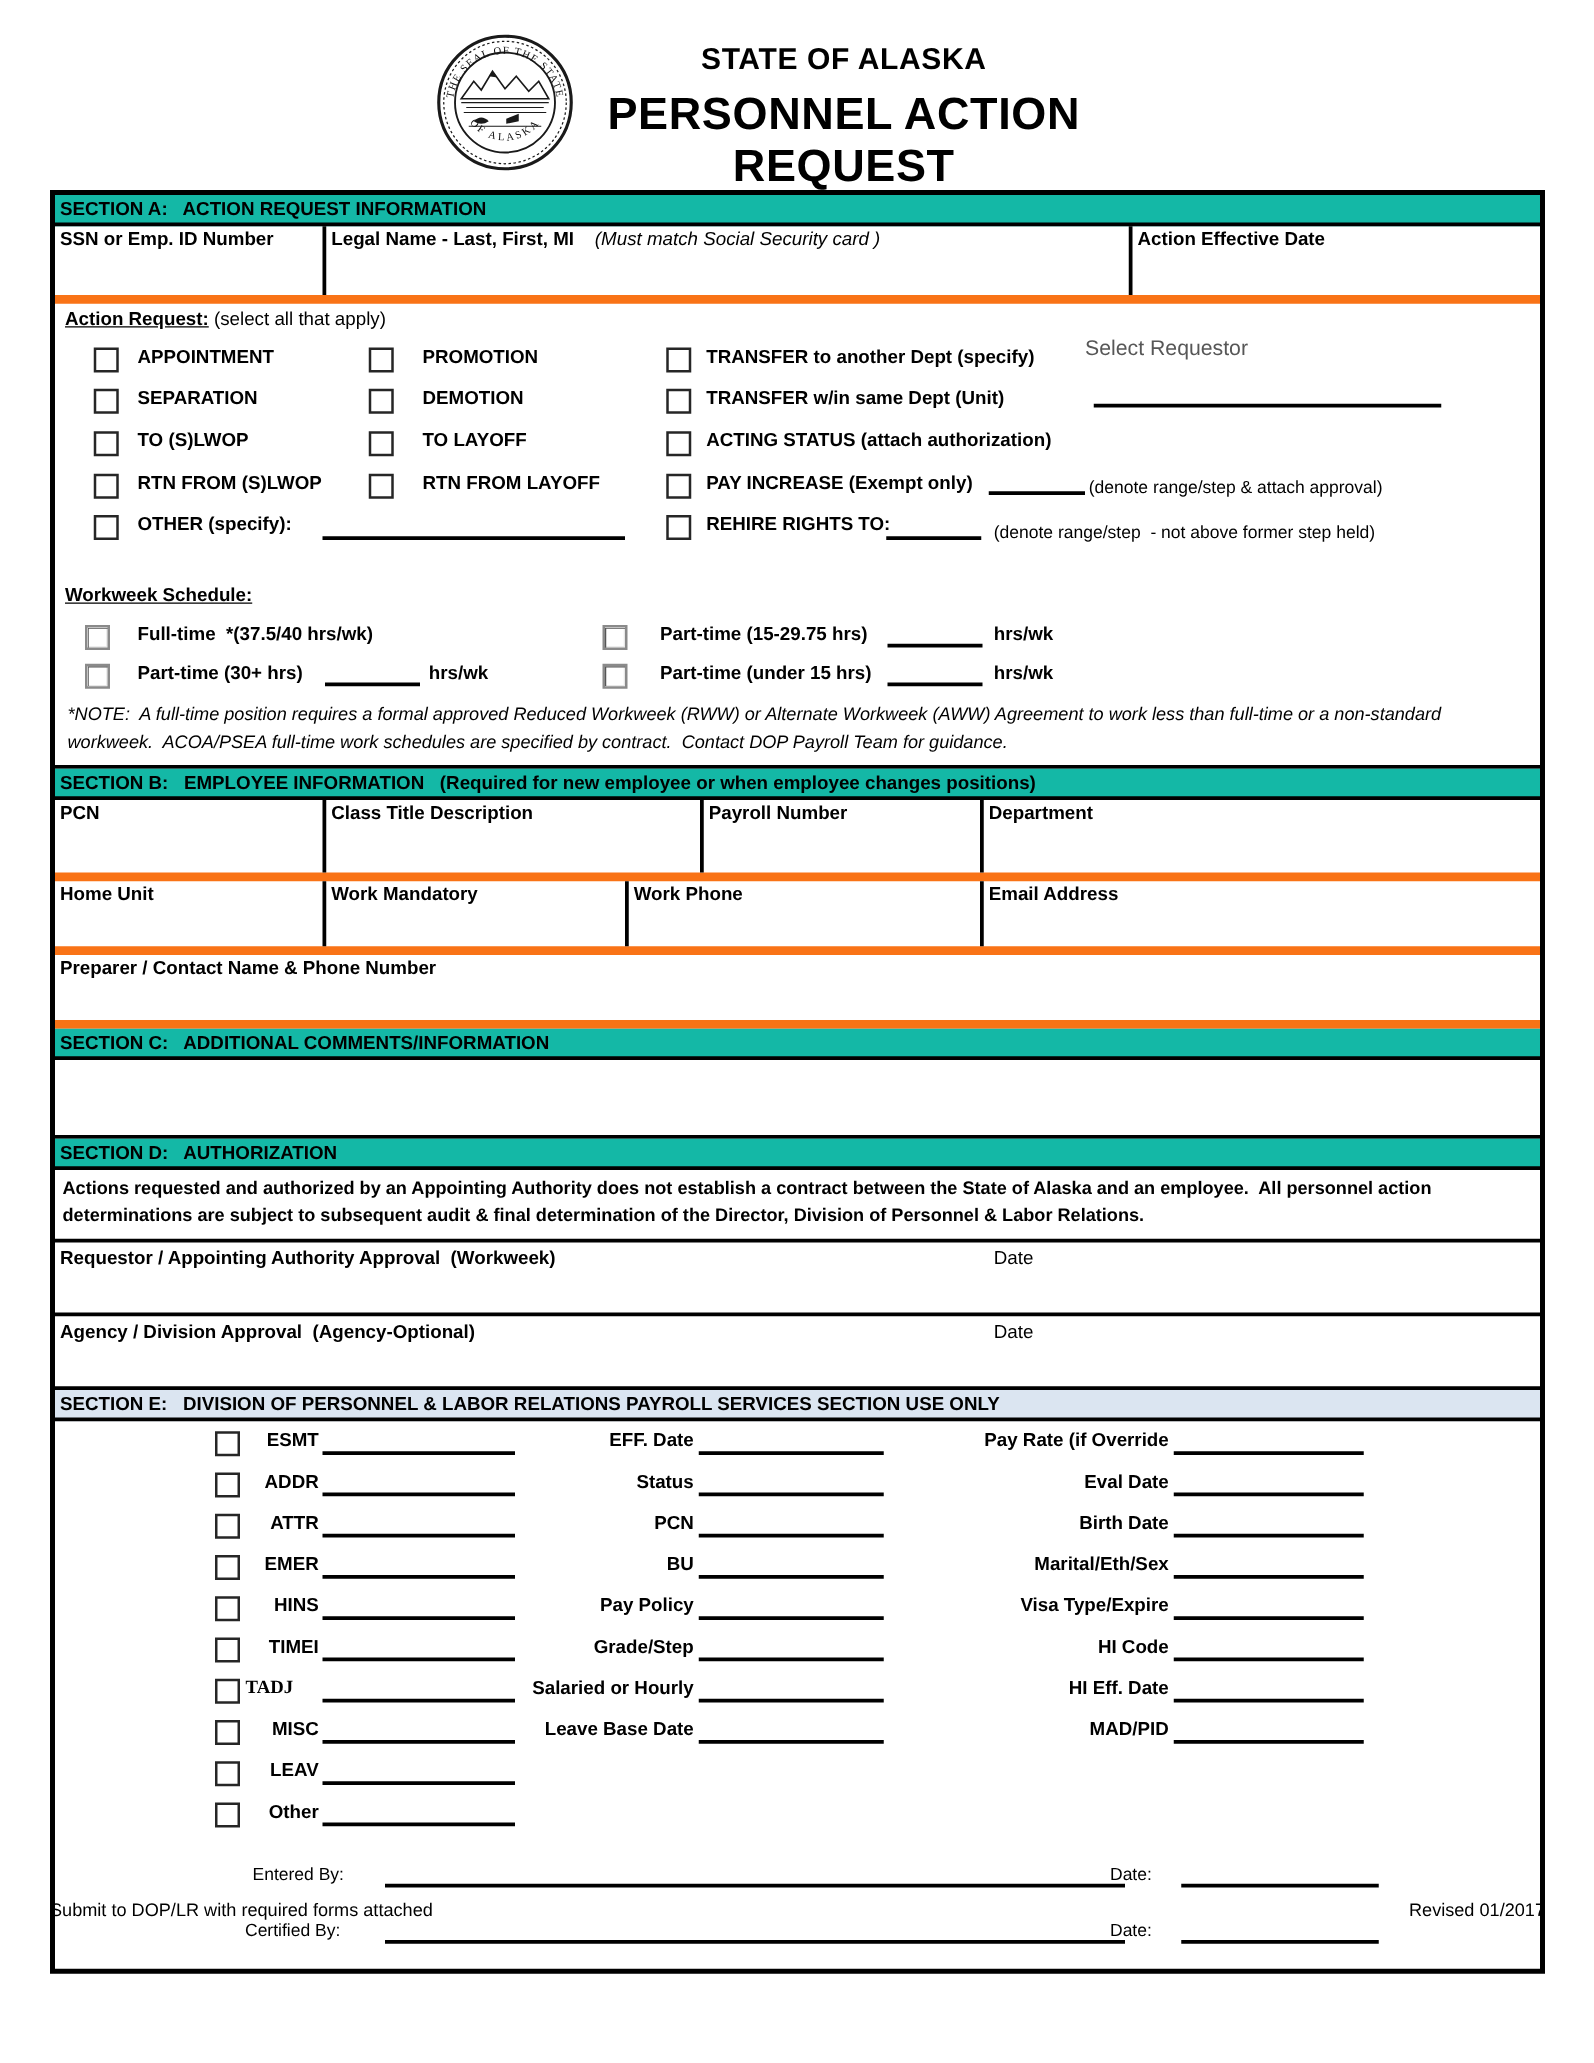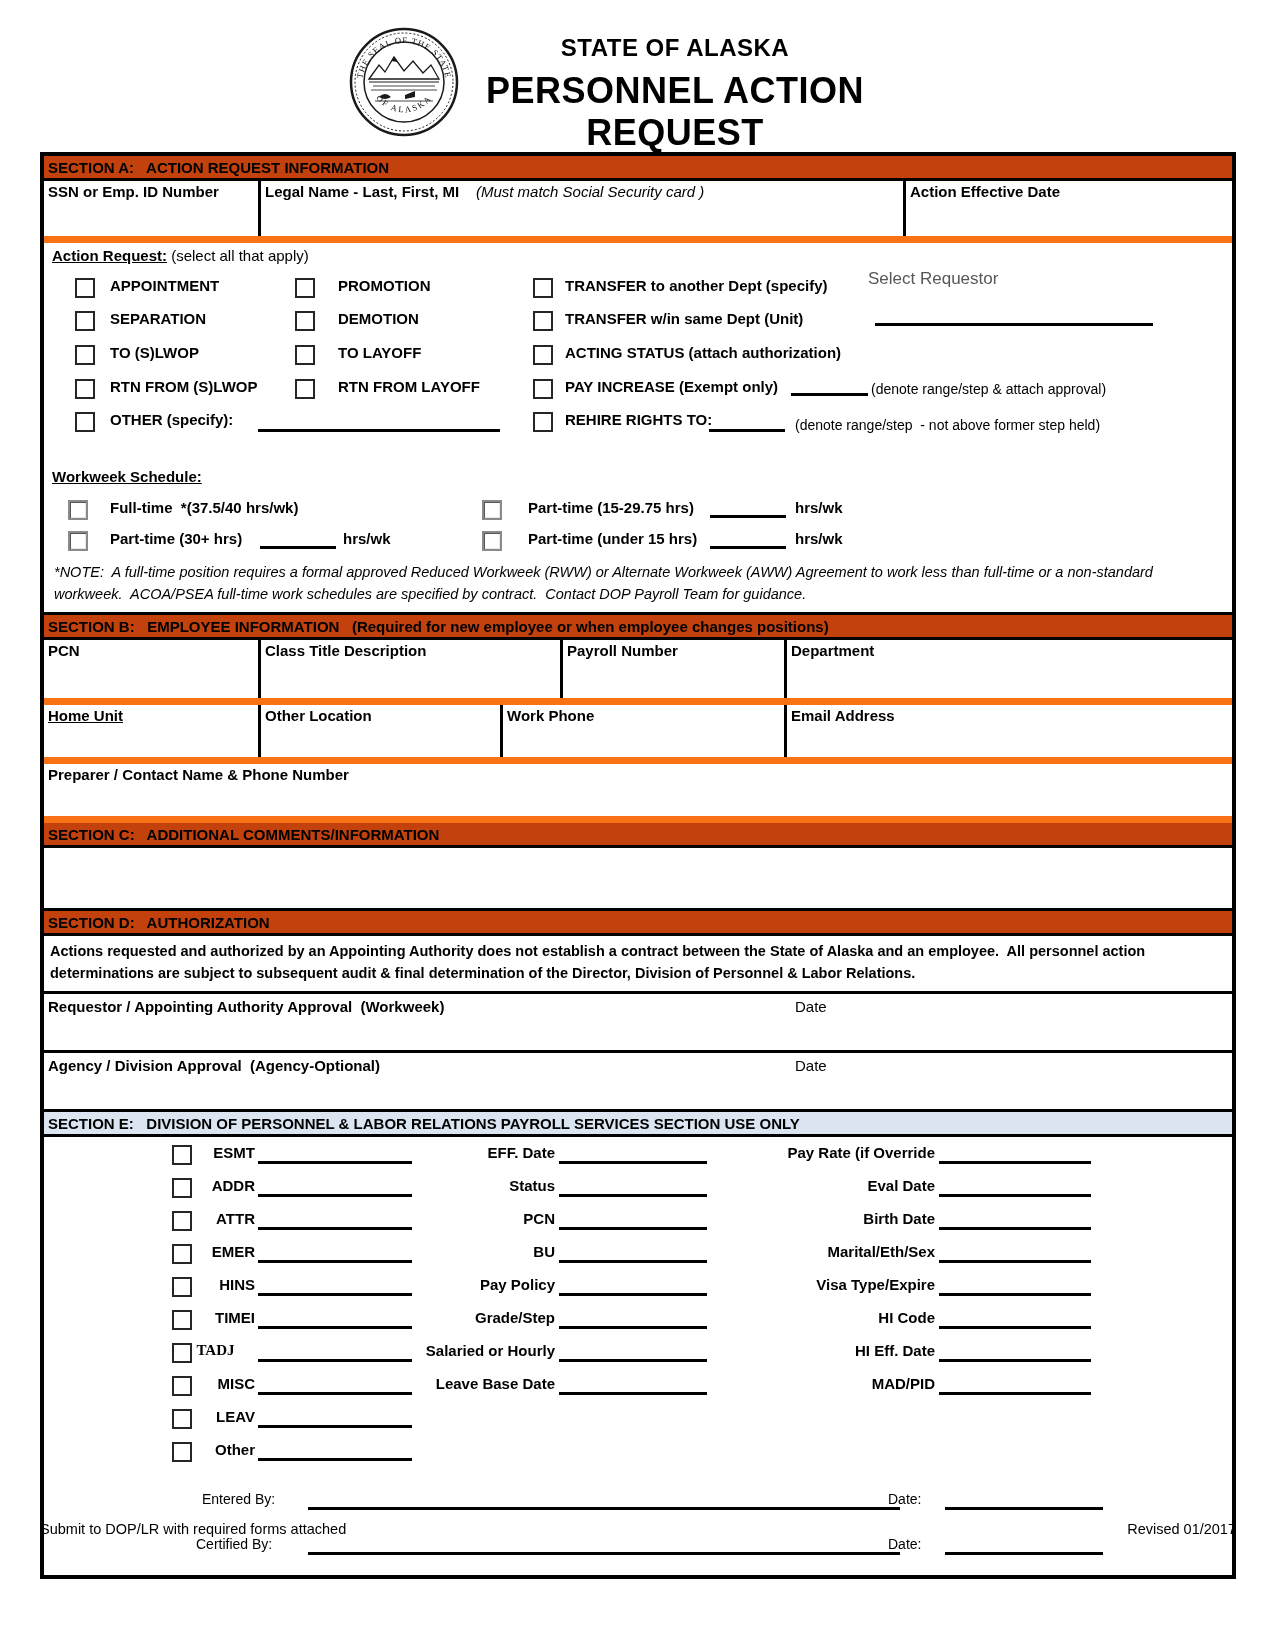--- a/index.html
+++ b/index.html
@@ -3,21 +3,21 @@
 <meta charset="utf-8">
 <style>
   html,body{margin:0;padding:0;background:#fff;}
   .page{position:relative;width:1275px;height:1650px;background:#fff;overflow:hidden;
         font-family:"Liberation Sans",sans-serif;color:#000;}
   .seal{position:absolute;left:349px;top:26px;width:110px;height:112px;}
   .titles{position:absolute;left:430px;top:34px;width:490px;text-align:center;}
   .title1{font-size:24px;font-weight:bold;letter-spacing:.5px;}
   .title2{font-size:36px;font-weight:bold;letter-spacing:.5px;margin-top:8px;}
   .form{position:absolute;left:40px;top:152px;width:1188px;border:4px solid #000;background:#fff;}
-  .sec-header{background:#c2410c;font-weight:bold;font-size:15px;padding:3px 4px 2px;
+  .sec-header{background:#14b8a6;font-weight:bold;font-size:15px;padding:3px 4px 2px;
               border-bottom:3px solid #000;white-space:pre;}
   .sec-header.blue{background:#dbe5f1;}
   .cells{display:flex;border-bottom:7px solid #f97316;justify-content:space-between;}
   .cell{padding:2px 4px;font-size:15px;font-weight:bold;box-sizing:border-box;white-space:pre;}
   .cell + .cell{border-left:3px solid #000;}
   .rel{position:relative;}
   .lbl{position:absolute;font-weight:bold;font-size:15px;white-space:pre;}
   .plain{font-weight:normal;}
   .cb{position:absolute;width:16px;height:16px;border:2px solid #262626;background:#fff;}
   .cb.bevel{border:2px solid #8a8a8a;box-shadow:inset 1px 1px 0 #555, inset -1px -1px 0 #e8e8e8;}
@@ -146,22 +146,22 @@
     <div class="note-txt" style="border-bottom:3px solid #000;height:44px;">*NOTE:  A full-time position requires a formal approved Reduced Workweek (RWW) or Alternate Workweek (AWW) Agreement to work less than full-time or a non-standard workweek.  ACOA/PSEA full-time work schedules are specified by contract.  Contact DOP Payroll Team for guidance.</div>
 
     <div class="sec-header">SECTION B:   EMPLOYEE INFORMATION   (Required for new employee or when employee changes positions)</div>
     <div class="cells" style="height:58px;">
       <div class="cell" style="width:214px;">PCN</div>
       <div class="cell" style="width:302px;">Class Title Description</div>
       <div class="cell" style="width:224px;">Payroll Number</div>
       <div class="cell" style="flex:1;">Department</div>
     </div>
     <div class="cells" style="height:52px;">
-      <div class="cell" style="width:214px;text-decoration:underline;">Home Unit</div>
-      <div class="cell" style="width:242px;">Other Location</div>
+      <div class="cell" style="width:214px;">Home Unit</div>
+      <div class="cell" style="width:242px;">Work Mandatory</div>
       <div class="cell" style="width:284px;">Work Phone</div>
       <div class="cell" style="flex:1;">Email Address</div>
     </div>
     <div class="cells" style="height:52px;">
       <div class="cell" style="flex:1;">Preparer / Contact Name &amp; Phone Number</div>
     </div>
 
     <div class="sec-header">SECTION C:   ADDITIONAL COMMENTS/INFORMATION</div>
     <div style="height:60px;border-bottom:3px solid #000;"></div>
 

